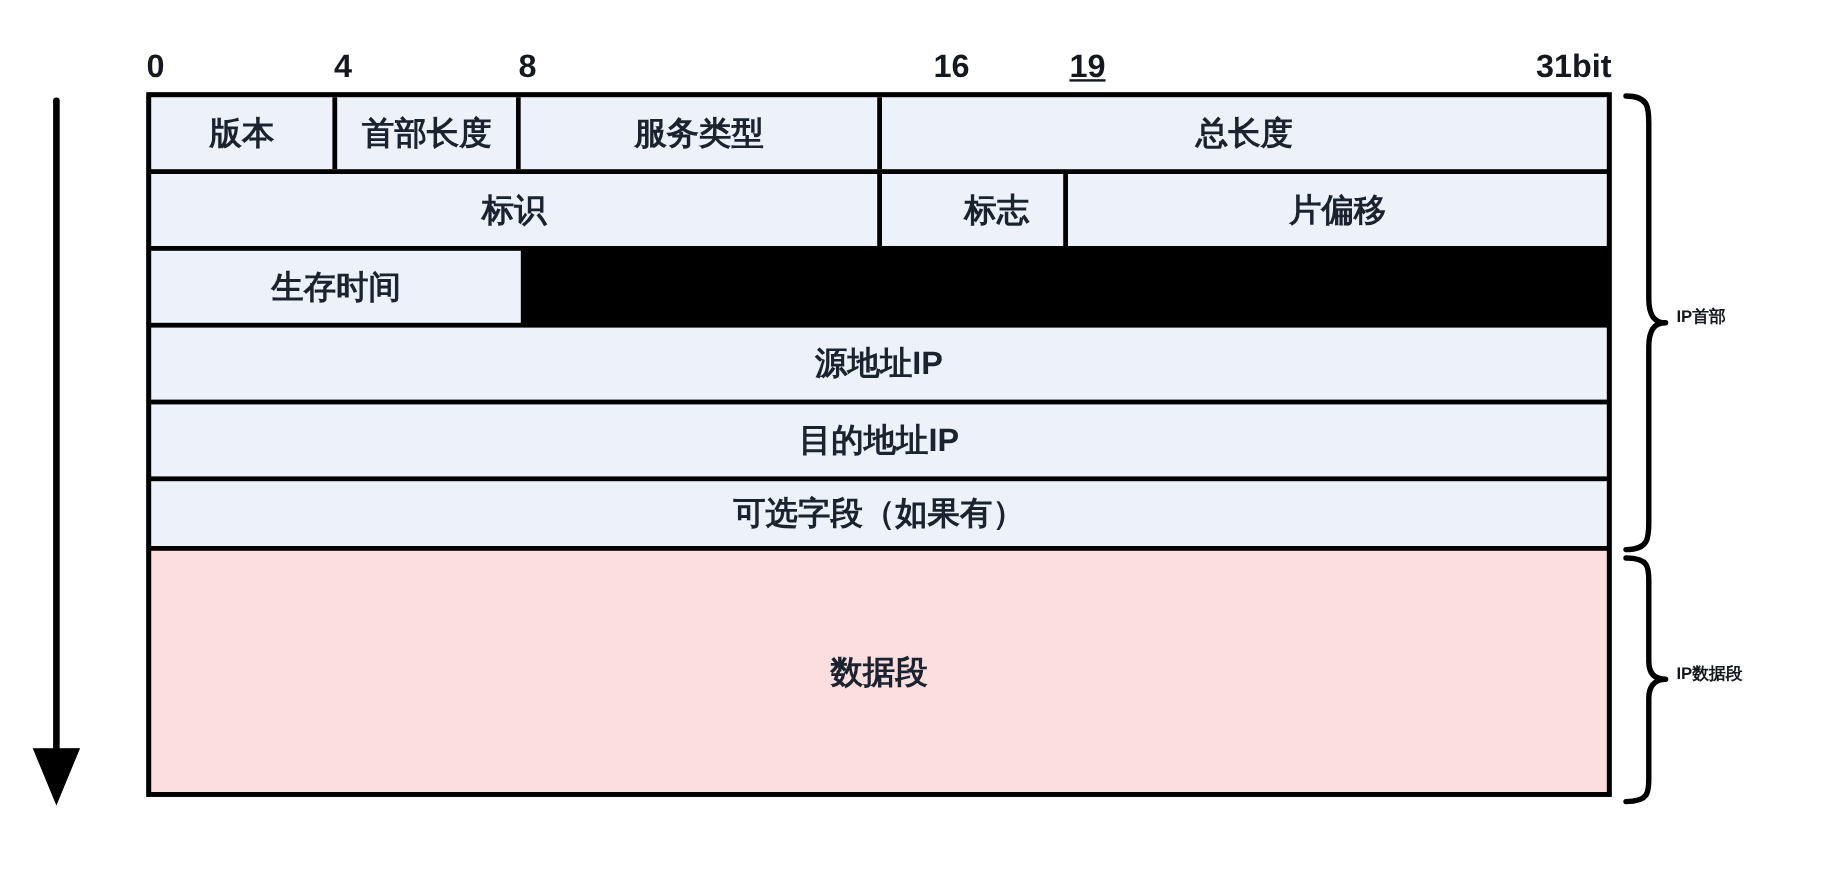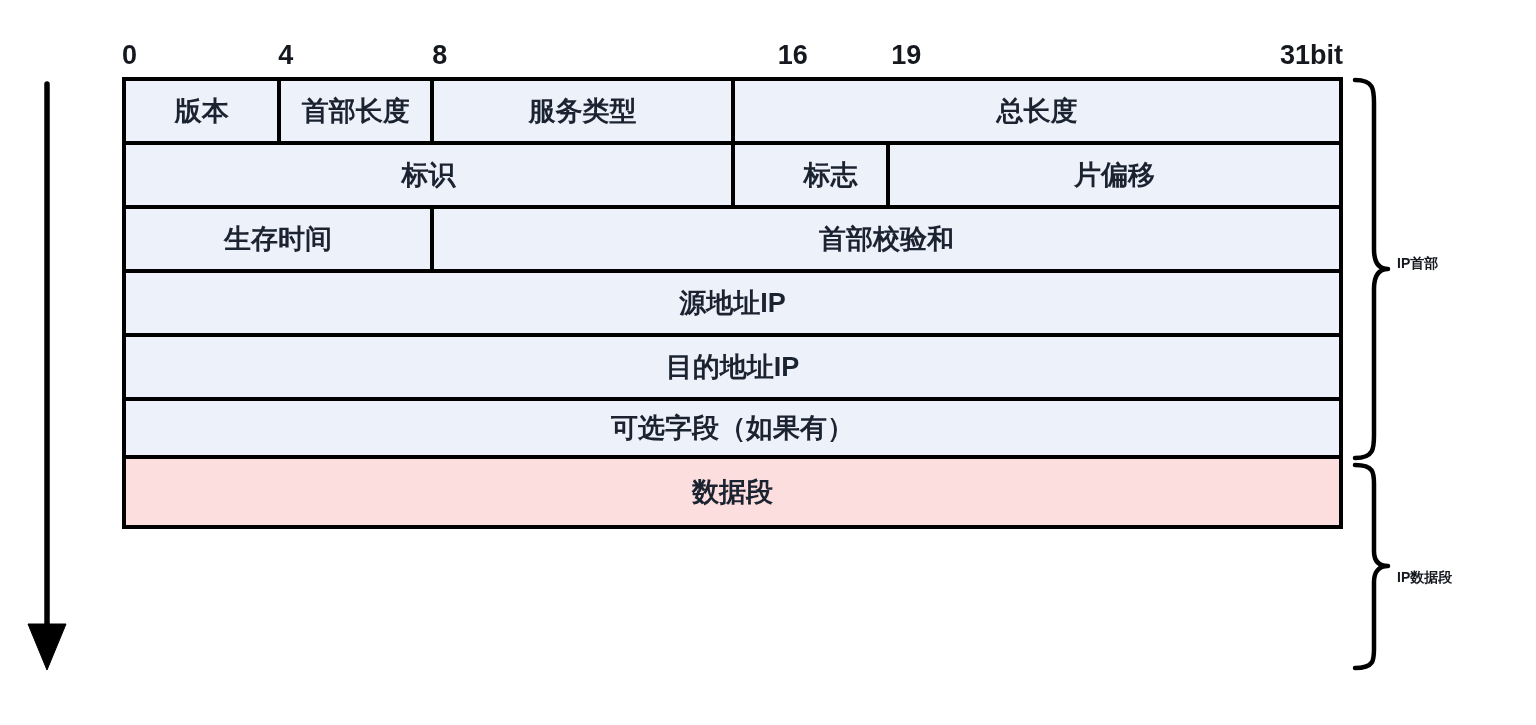--- a/index.html
+++ b/index.html
@@ -40,30 +40,30 @@
     height: 34px;
     font-size: 27px;
     font-weight: 700;
     color: #15191f;
   }
   .bit-scale span { position: absolute; top: 0; white-space: nowrap; }
   .bit-0  { left: 0; }
   .bit-4  { left: 12.8%; }
   .bit-8  { left: 25.4%; }
   .bit-16 { left: 50.6%; margin-left: 38px; }
-  .bit-19 { left: 63.0%; }
+  .bit-19 { left: 63.0%; text-decoration: underline; }
   .bit-31 { right: 0; }
 
   
   .packet-table {
     position: absolute;
     left: 122px;
     top: 77px;
     width: 1221px;
-    height: 452px;
+    height: 587px;
     border: 4px solid var(--border-color);
     display: flex;
     flex-direction: column;
     background: var(--border-color);
   }
   .row {
     display: flex;
     height: 64px;
     border-bottom: 4px solid var(--border-color);
   }
@@ -107,21 +107,21 @@
   }
   .brace-label {
     position: absolute;
     left: 1397px;
     font-size: 14px;
     font-weight: 700;
     color: #15191f;
     white-space: nowrap;
   }
   .brace-label.header { top: 255px; }
-  .brace-label.data   { top: 553px; margin-top: 16px; }
+  .brace-label.data   { top: 553px; }
 
   .arrow-shape { stroke: #000; }
 </style>
 </head>
 <body>
 
 <div class="diagram">
 
   <svg class="flow-arrow" viewBox="0 0 48 600" aria-hidden="true">
     <line class="arrow-shape" x1="23" y1="6" x2="23" y2="550" stroke-width="5.5" stroke-linecap="round"></line>
@@ -144,21 +144,20 @@
       <div class="cell w-b816">服务类型</div>
       <div class="cell grow">总长度</div>
     </div>
     <div class="row">
       <div class="cell w-b16">标识</div>
       <div class="cell w-b1619">标志</div>
       <div class="cell grow">片偏移</div>
     </div>
     <div class="row">
       <div class="cell w-b8">生存时间</div>
-      <div class="cell grow">首部校验和</div>
     </div>
     <div class="row">
       <div class="cell grow">源地址IP</div>
     </div>
     <div class="row">
       <div class="cell grow">目的地址IP</div>
     </div>
     <div class="row row-options">
       <div class="cell grow">可选字段（如果有）</div>
     </div>

